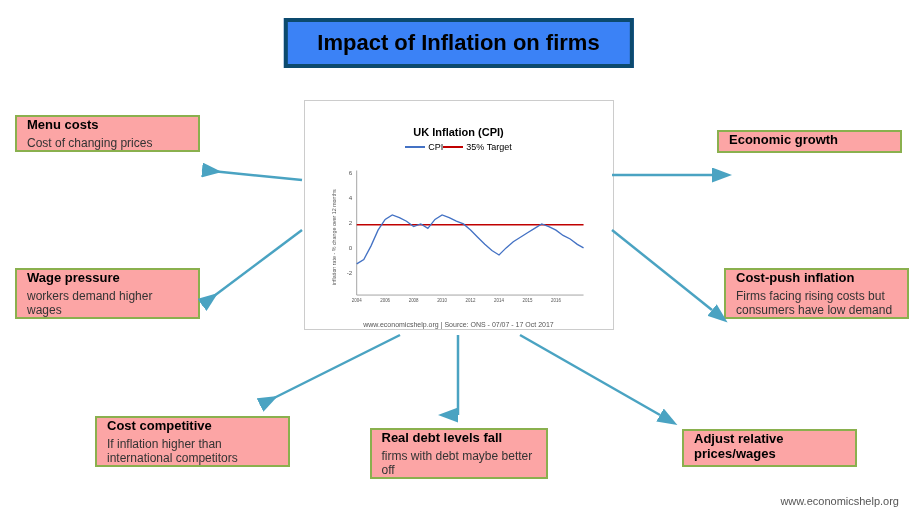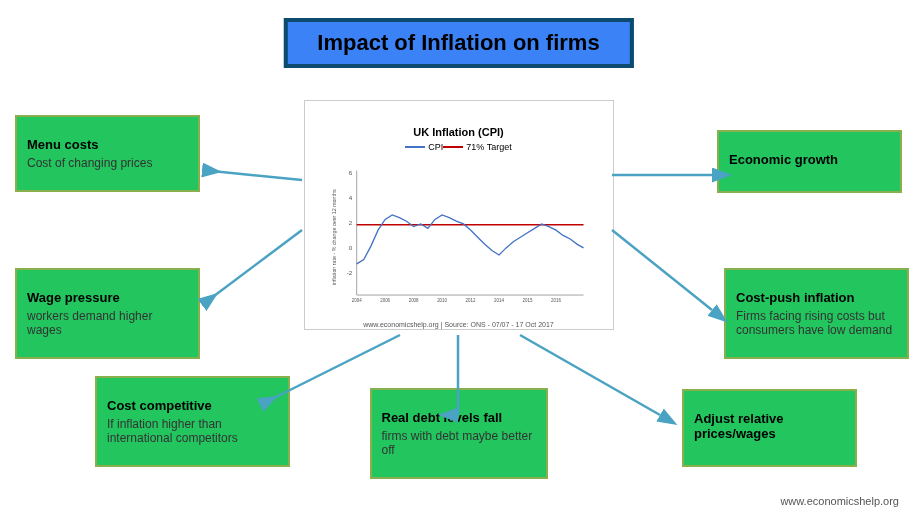--- a/index.html
+++ b/index.html
@@ -21,22 +21,22 @@
       padding: 8px 30px;
       font-size: 22px;
       font-weight: bold;
       white-space: nowrap;
       background: #3b82f6;
     }
 
     .info-box {
       position: absolute;
       border: 2px solid #8ab04e;
-      background: #22c55e;
-      padding: 20px 10px;
+      background: #fca5a5;
+      padding: 0 10px;
     }
 
     .info-box .box-title {
       font-weight: bold;
       font-size: 13px;
       color: #000;
       margin-bottom: 4px;
     }
 
     .info-box .box-text {
@@ -208,21 +208,21 @@
 
 <div class="chart-container">
   <div class="chart-title">UK Inflation (CPI)</div>
   <div class="chart-legend">
     <div class="legend-item">
       <div class="legend-line-blue"></div>
       <span>CPI</span>
     </div>
     <div class="legend-item">
       <div class="legend-line-red"></div>
-      <span>71% Target</span>
+      <span>35% Target</span>
     </div>
   </div>
   <svg class="chart-svg" viewBox="0 0 290 155">
 
     <line x1="30" y1="5" x2="30" y2="145" stroke="#999" stroke-width="1"></line>
 
     <line x1="30" y1="145" x2="285" y2="145" stroke="#999" stroke-width="1"></line>
 
     <text x="25" y="10" font-size="7" text-anchor="end" fill="#555">6</text>
     <text x="25" y="38" font-size="7" text-anchor="end" fill="#555">4</text>

